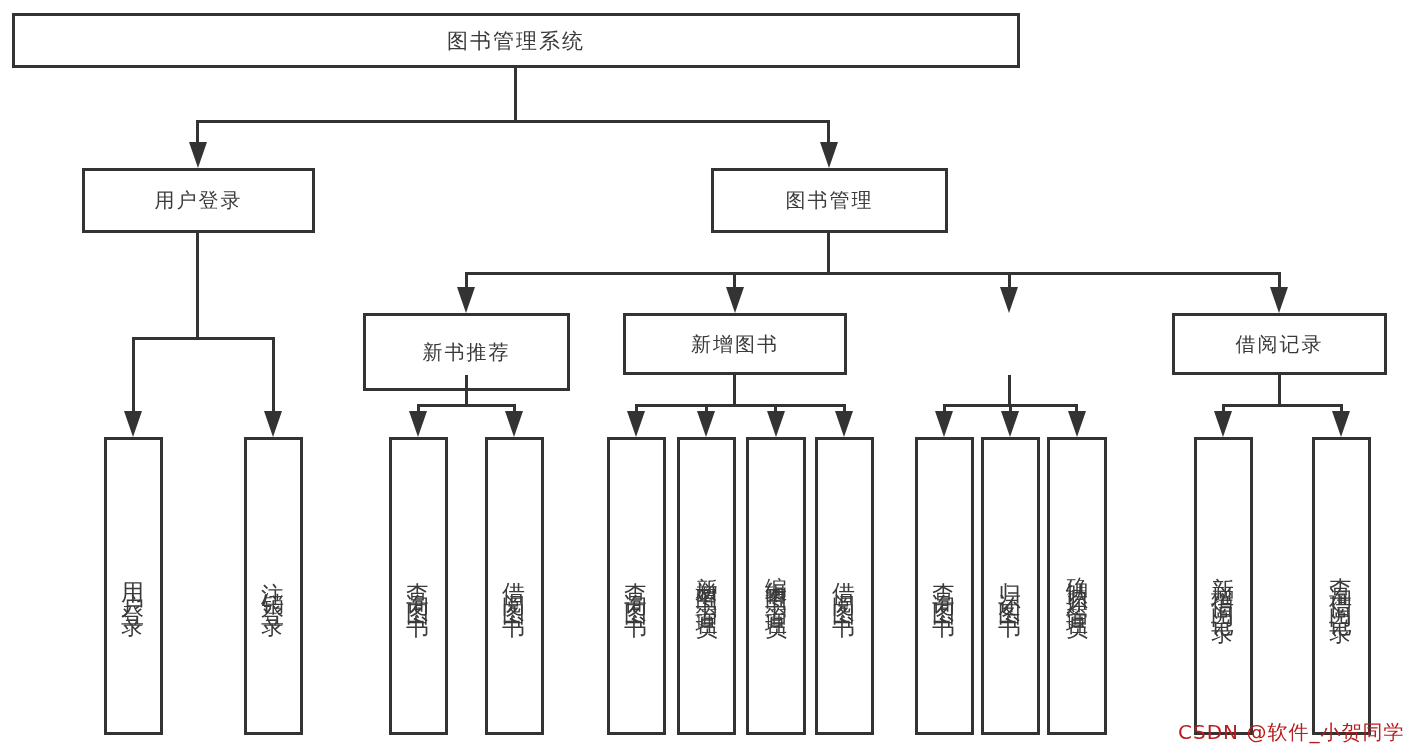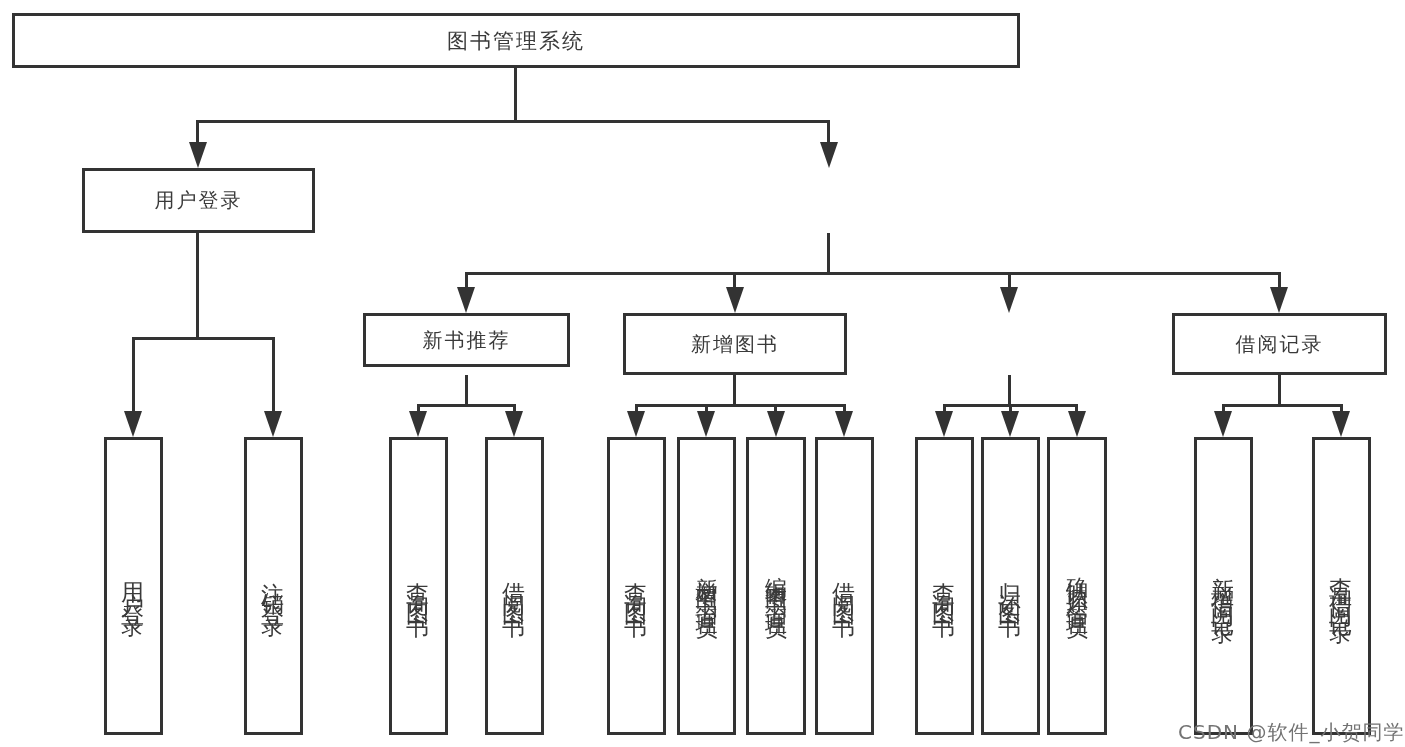--- a/index.html
+++ b/index.html
@@ -55,61 +55,62 @@
     height: 0;
     border-left: 9px solid transparent;
     border-right: 9px solid transparent;
     border-top: 26px solid #333333;
   }
   .watermark {
     position: absolute;
     left: 1178px;
     top: 719px;
     font-size: 20px;
-    color: #737373;
+    color: #b91c1c;
     letter-spacing: 1px;
     white-space: nowrap;
     z-index: 5;
   }
 </style>
 </head>
 <body>
 
 <div id="stage">
 
   <div class="node root" style="left:12px; top:13px; width:1008px; height:55px;">图书管理系统</div>
 
   <div class="vline" style="left:514px; top:68px;  width:3px; height:53px;"></div>
   <div class="hline" style="left:196px; top:120px; width:634px; height:3px;"></div>
   <div class="vline" style="left:196px; top:120px; width:3px; height:25px;"></div>
   <div class="arrow" style="left:189px; top:142px;"></div>
   <div class="vline" style="left:827px; top:120px; width:3px; height:25px;"></div>
   <div class="arrow" style="left:820px; top:142px;"></div>
 
   <div class="node" style="left:82px;  top:168px; width:233px; height:65px;">用户登录</div>
+  <div class="node" style="left:711px; top:168px; width:237px; height:65px;">图书管理</div>
 
   <div class="vline" style="left:196px; top:233px; width:3px; height:106px;"></div>
   <div class="hline" style="left:132px; top:337px; width:143px; height:3px;"></div>
   <div class="vline" style="left:132px; top:337px; width:3px; height:76px;"></div>
   <div class="arrow" style="left:124px; top:411px;"></div>
   <div class="vline" style="left:272px; top:337px; width:3px; height:76px;"></div>
   <div class="arrow" style="left:264px; top:411px;"></div>
 
   <div class="vline" style="left:827px; top:233px; width:3px; height:41px;"></div>
   <div class="hline" style="left:465px; top:272px; width:816px; height:3px;"></div>
   <div class="vline" style="left:465px;  top:272px; width:3px; height:17px;"></div>
   <div class="arrow" style="left:457px;  top:287px;"></div>
   <div class="vline" style="left:733px;  top:272px; width:3px; height:17px;"></div>
   <div class="arrow" style="left:726px;  top:287px;"></div>
   <div class="vline" style="left:1008px; top:272px; width:3px; height:17px;"></div>
   <div class="arrow" style="left:1000px; top:287px;"></div>
   <div class="vline" style="left:1278px; top:272px; width:3px; height:17px;"></div>
   <div class="arrow" style="left:1270px; top:287px;"></div>
 
-  <div class="node" style="left:363px;  top:313px; width:207px; height:54px;">新书推荐</div>
+  <div class="node" style="left:363px;  top:313px; width:207px; height:78px;">新书推荐</div>
   <div class="node" style="left:623px;  top:313px; width:224px; height:62px;">新增图书</div>
   <div class="node" style="left:1172px; top:313px; width:215px; height:62px;">借阅记录</div>
 
   <div class="vline" style="left:465px; top:375px; width:3px; height:31px;"></div>
   <div class="hline" style="left:417px; top:404px; width:99px;  height:3px;"></div>
   <div class="vline" style="left:417px; top:404px; width:3px; height:9px;"></div>
   <div class="arrow" style="left:409px; top:411px;"></div>
   <div class="vline" style="left:513px; top:404px; width:3px; height:9px;"></div>
   <div class="arrow" style="left:505px; top:411px;"></div>
 

